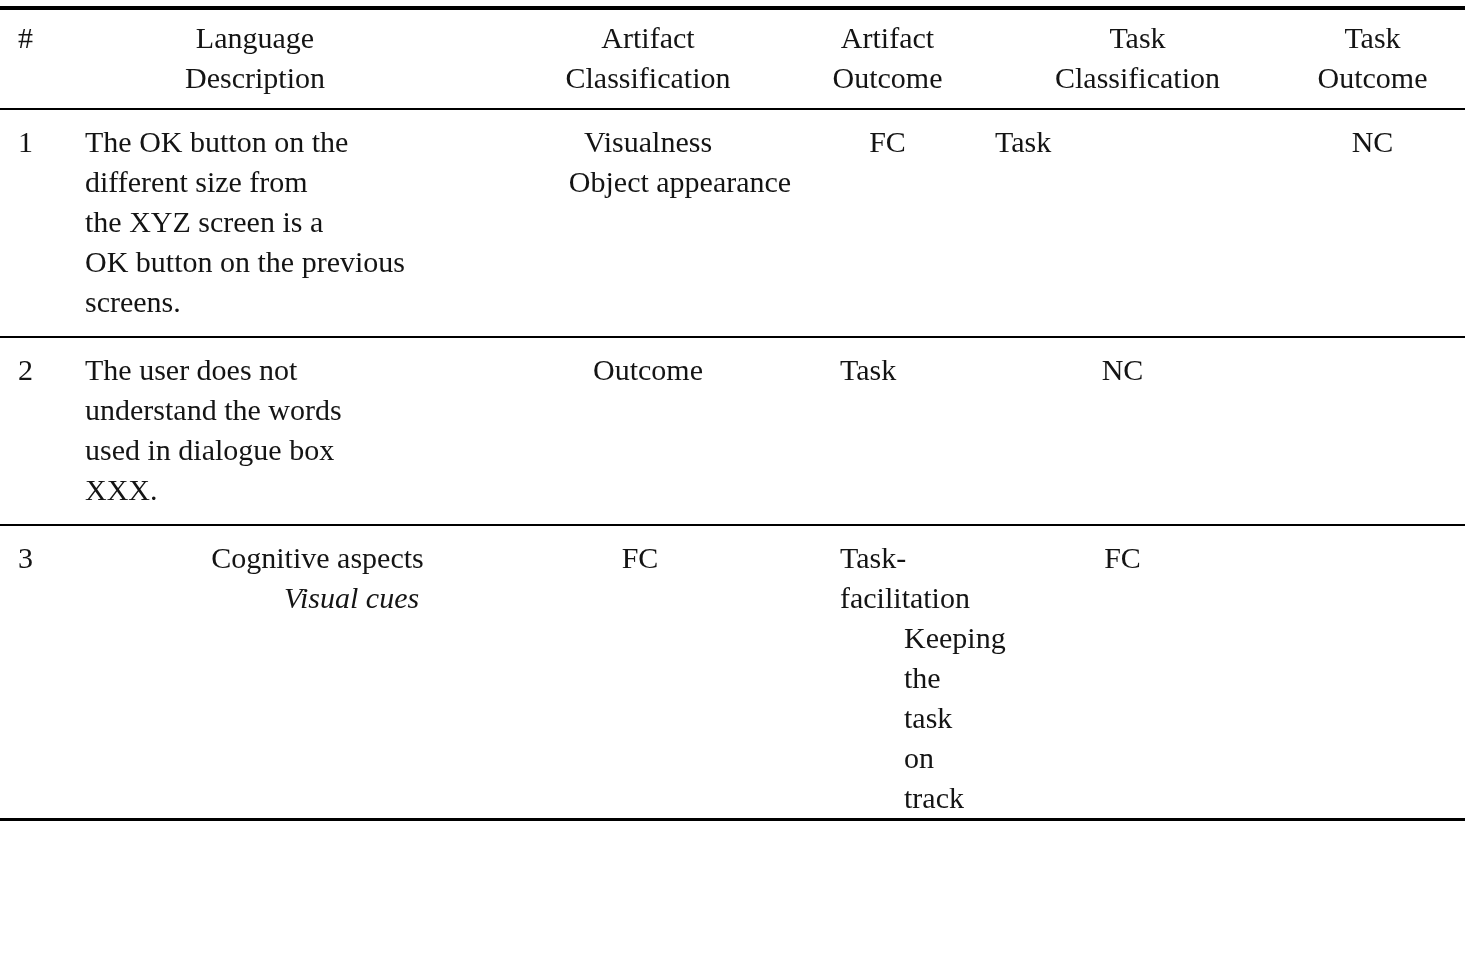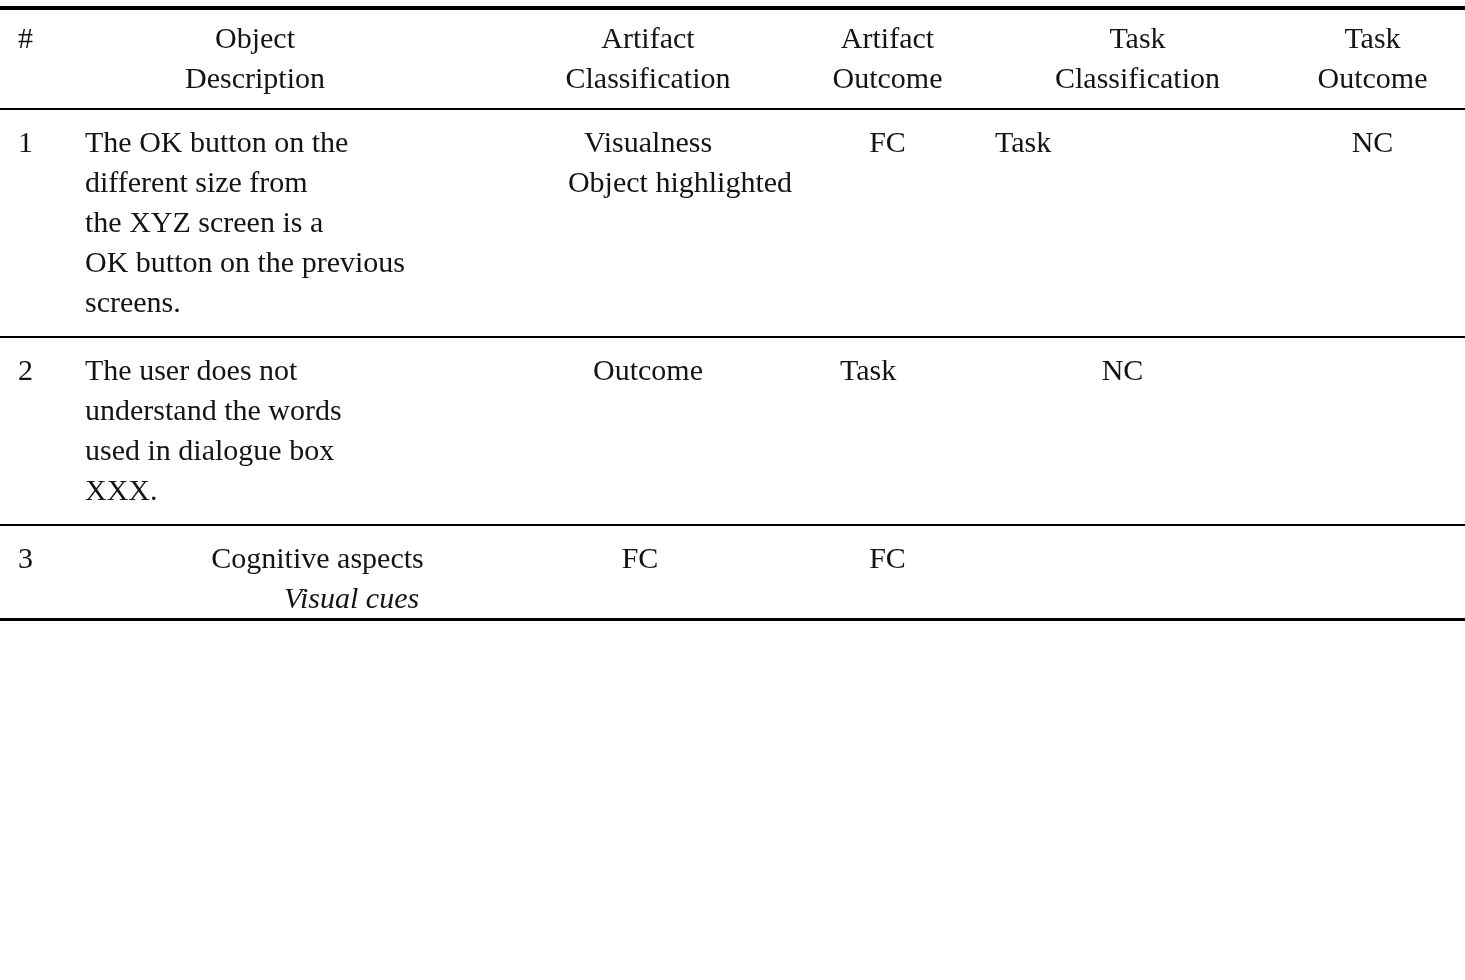--- a/index.html
+++ b/index.html
@@ -44,42 +44,42 @@
   .ind1 { padding-left: 64px; }
   .ind2 { padding-left: 132px; font-style: italic; }
 </style>
 </head>
 <body>
 
 <div class="tbl">
 
   <div class="row thead">
     <div class="c1 prewrap">#</div>
-    <div class="c2 prewrap">Object
+    <div class="c2 prewrap">Language
 Description</div>
     <div class="c3 prewrap">Artifact
 Classification</div>
     <div class="c4 prewrap">Artifact
 Outcome</div>
     <div class="c5 prewrap">Task
 Classification</div>
     <div class="c6 prewrap">Task
 Outcome</div>
   </div>
 
   <div class="row body">
     <div class="c1">1</div>
     <div class="c2 prewrap">The OK button on the
 different size from
 the XYZ screen is a
 OK button on the previous
 screens.</div>
     <div class="c3">
       <div>Visualness</div>
-      <div class="ind1">Object highlighted</div>
+      <div class="ind1">Object appearance</div>
       <div class="ind2"></div>
     </div>
     <div class="c4">FC</div>
     <div class="c5">
       <div>Task</div>
       <div class="ind1 prewrap"></div>
     </div>
     <div class="c6">NC</div>
   </div>
 
@@ -100,16 +100,21 @@
     <div class="c6">NC</div>
   </div>
 
   <div class="row body last">
     <div class="c1">3</div>
     <div class="c3">
       <div class="ind1">Cognitive aspects</div>
       <div class="ind2">Visual cues</div>
     </div>
     <div class="c4">FC</div>
+    <div class="c5">
+      <div>Task-facilitation</div>
+      <div class="ind1 prewrap">Keeping the task
+on track</div>
+    </div>
     <div class="c6">FC</div>
   </div>
 
 </div>
 
 </body></html>

